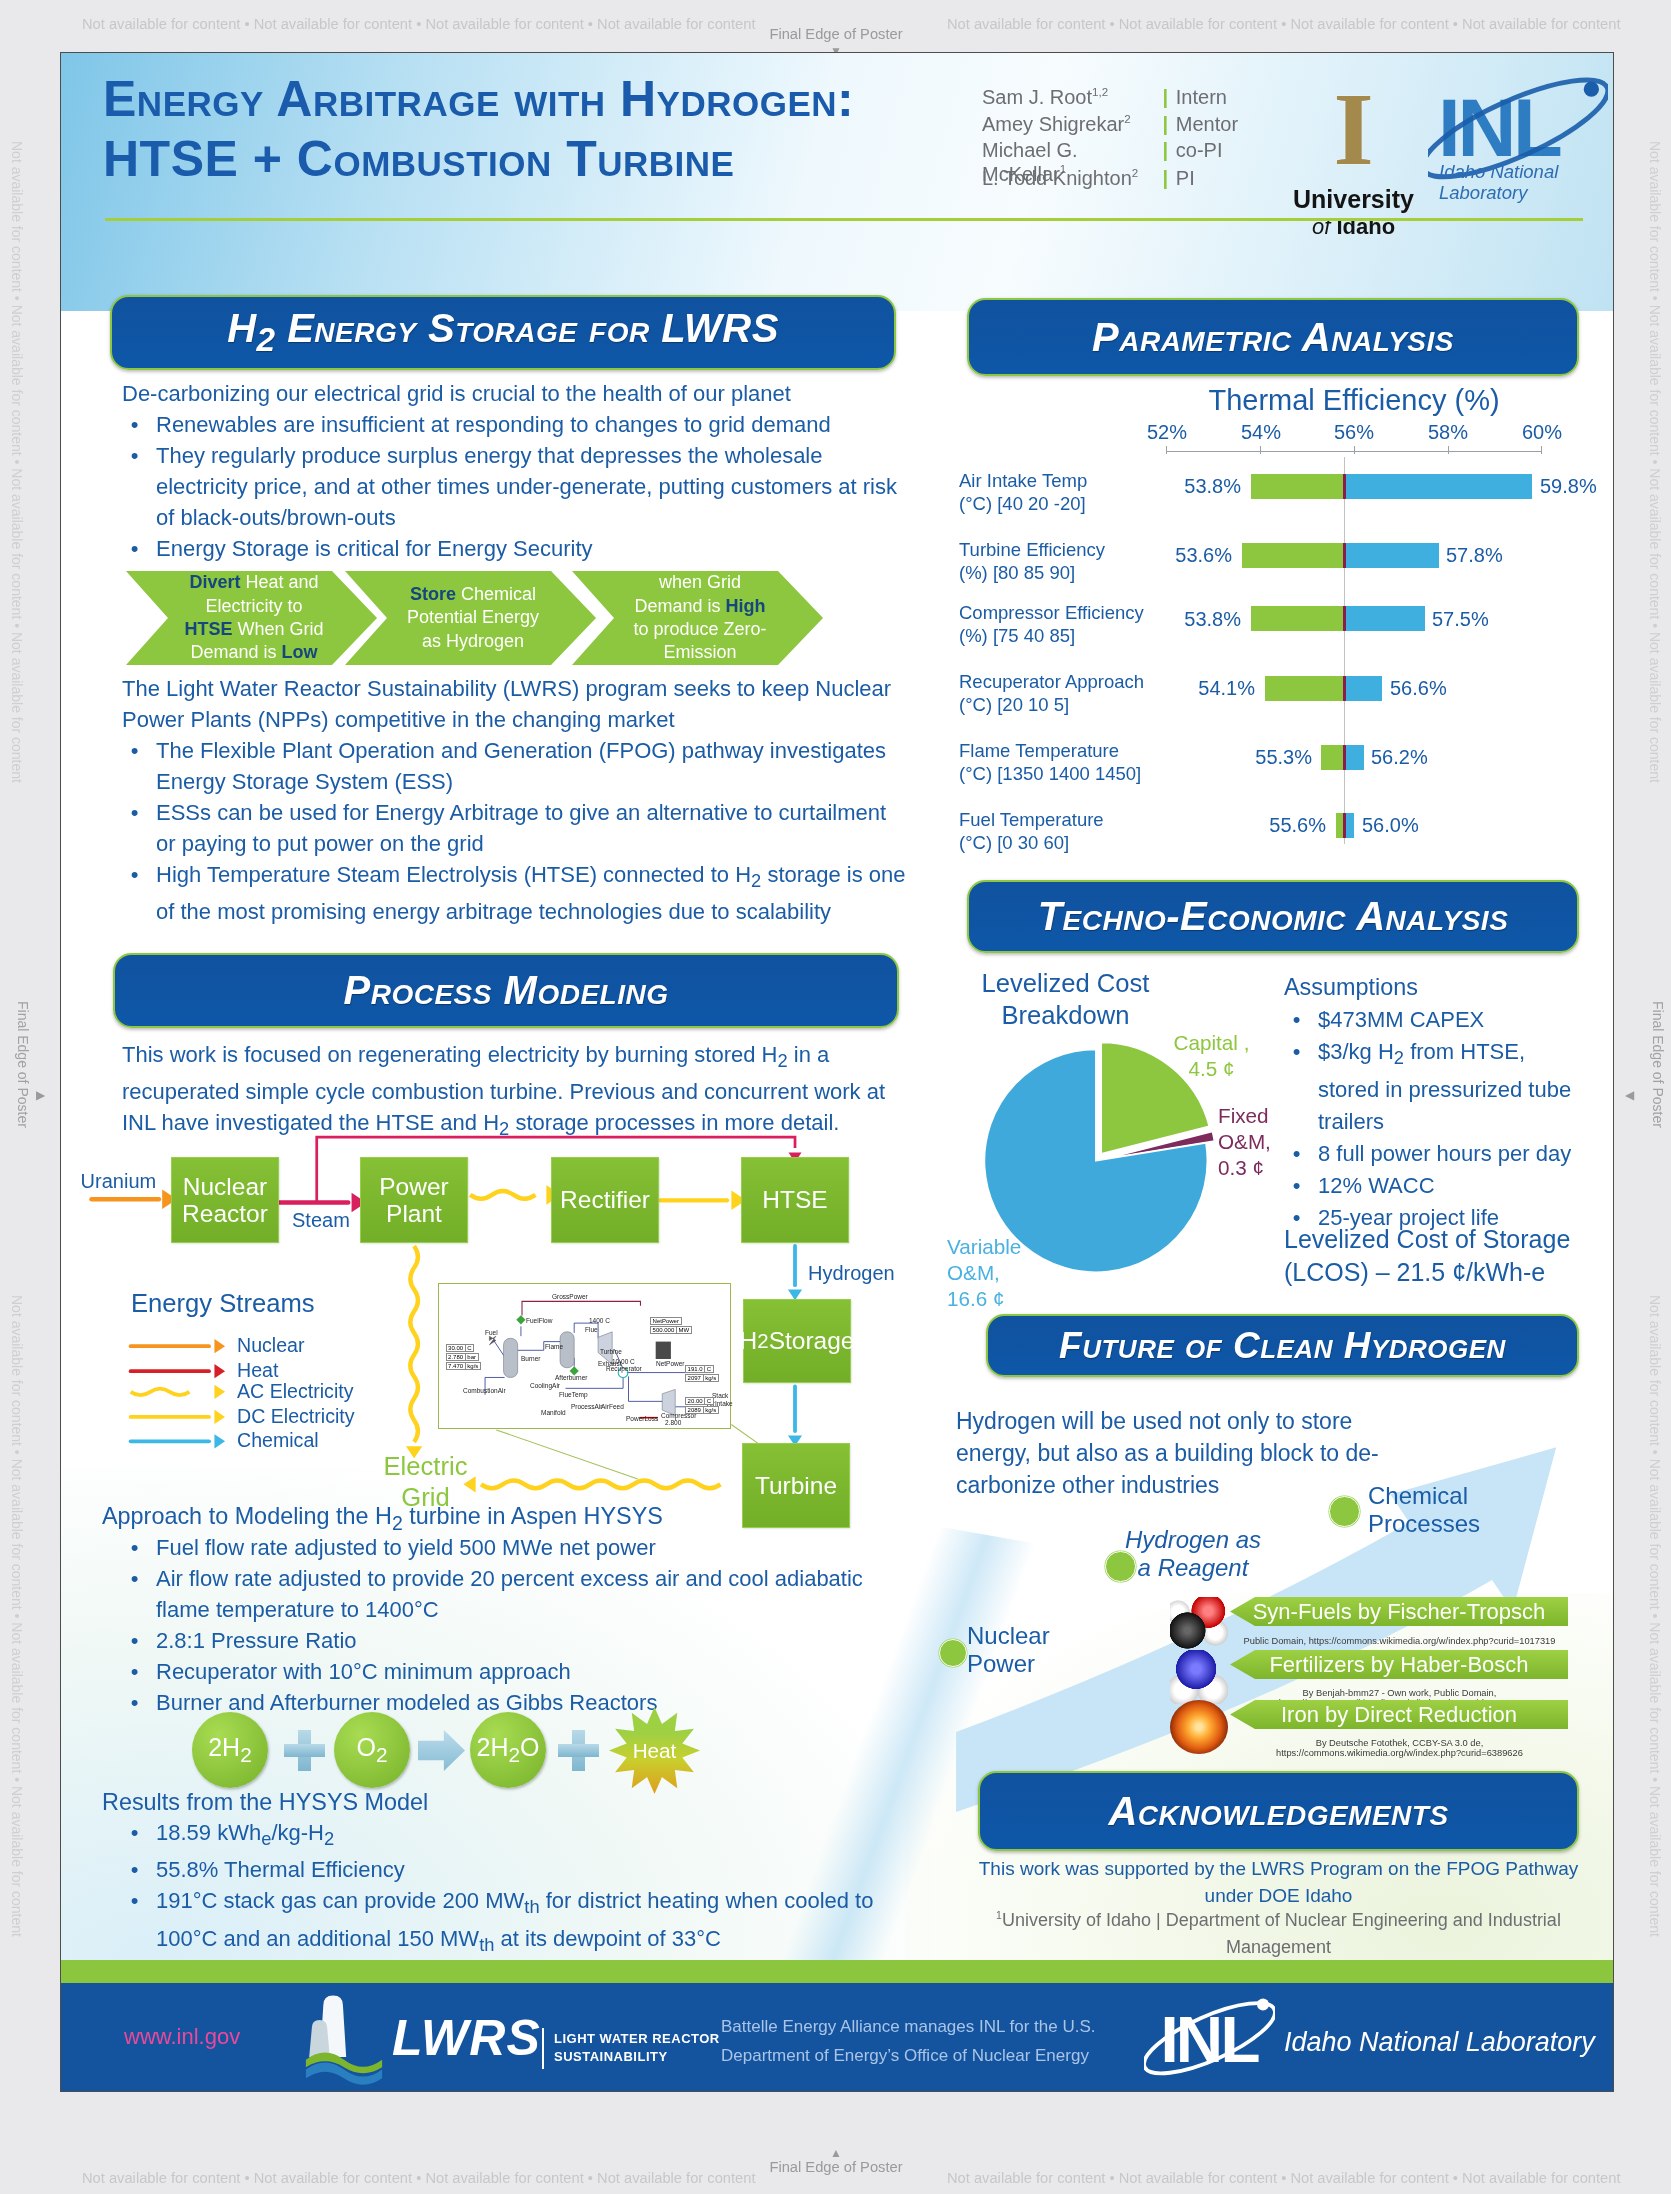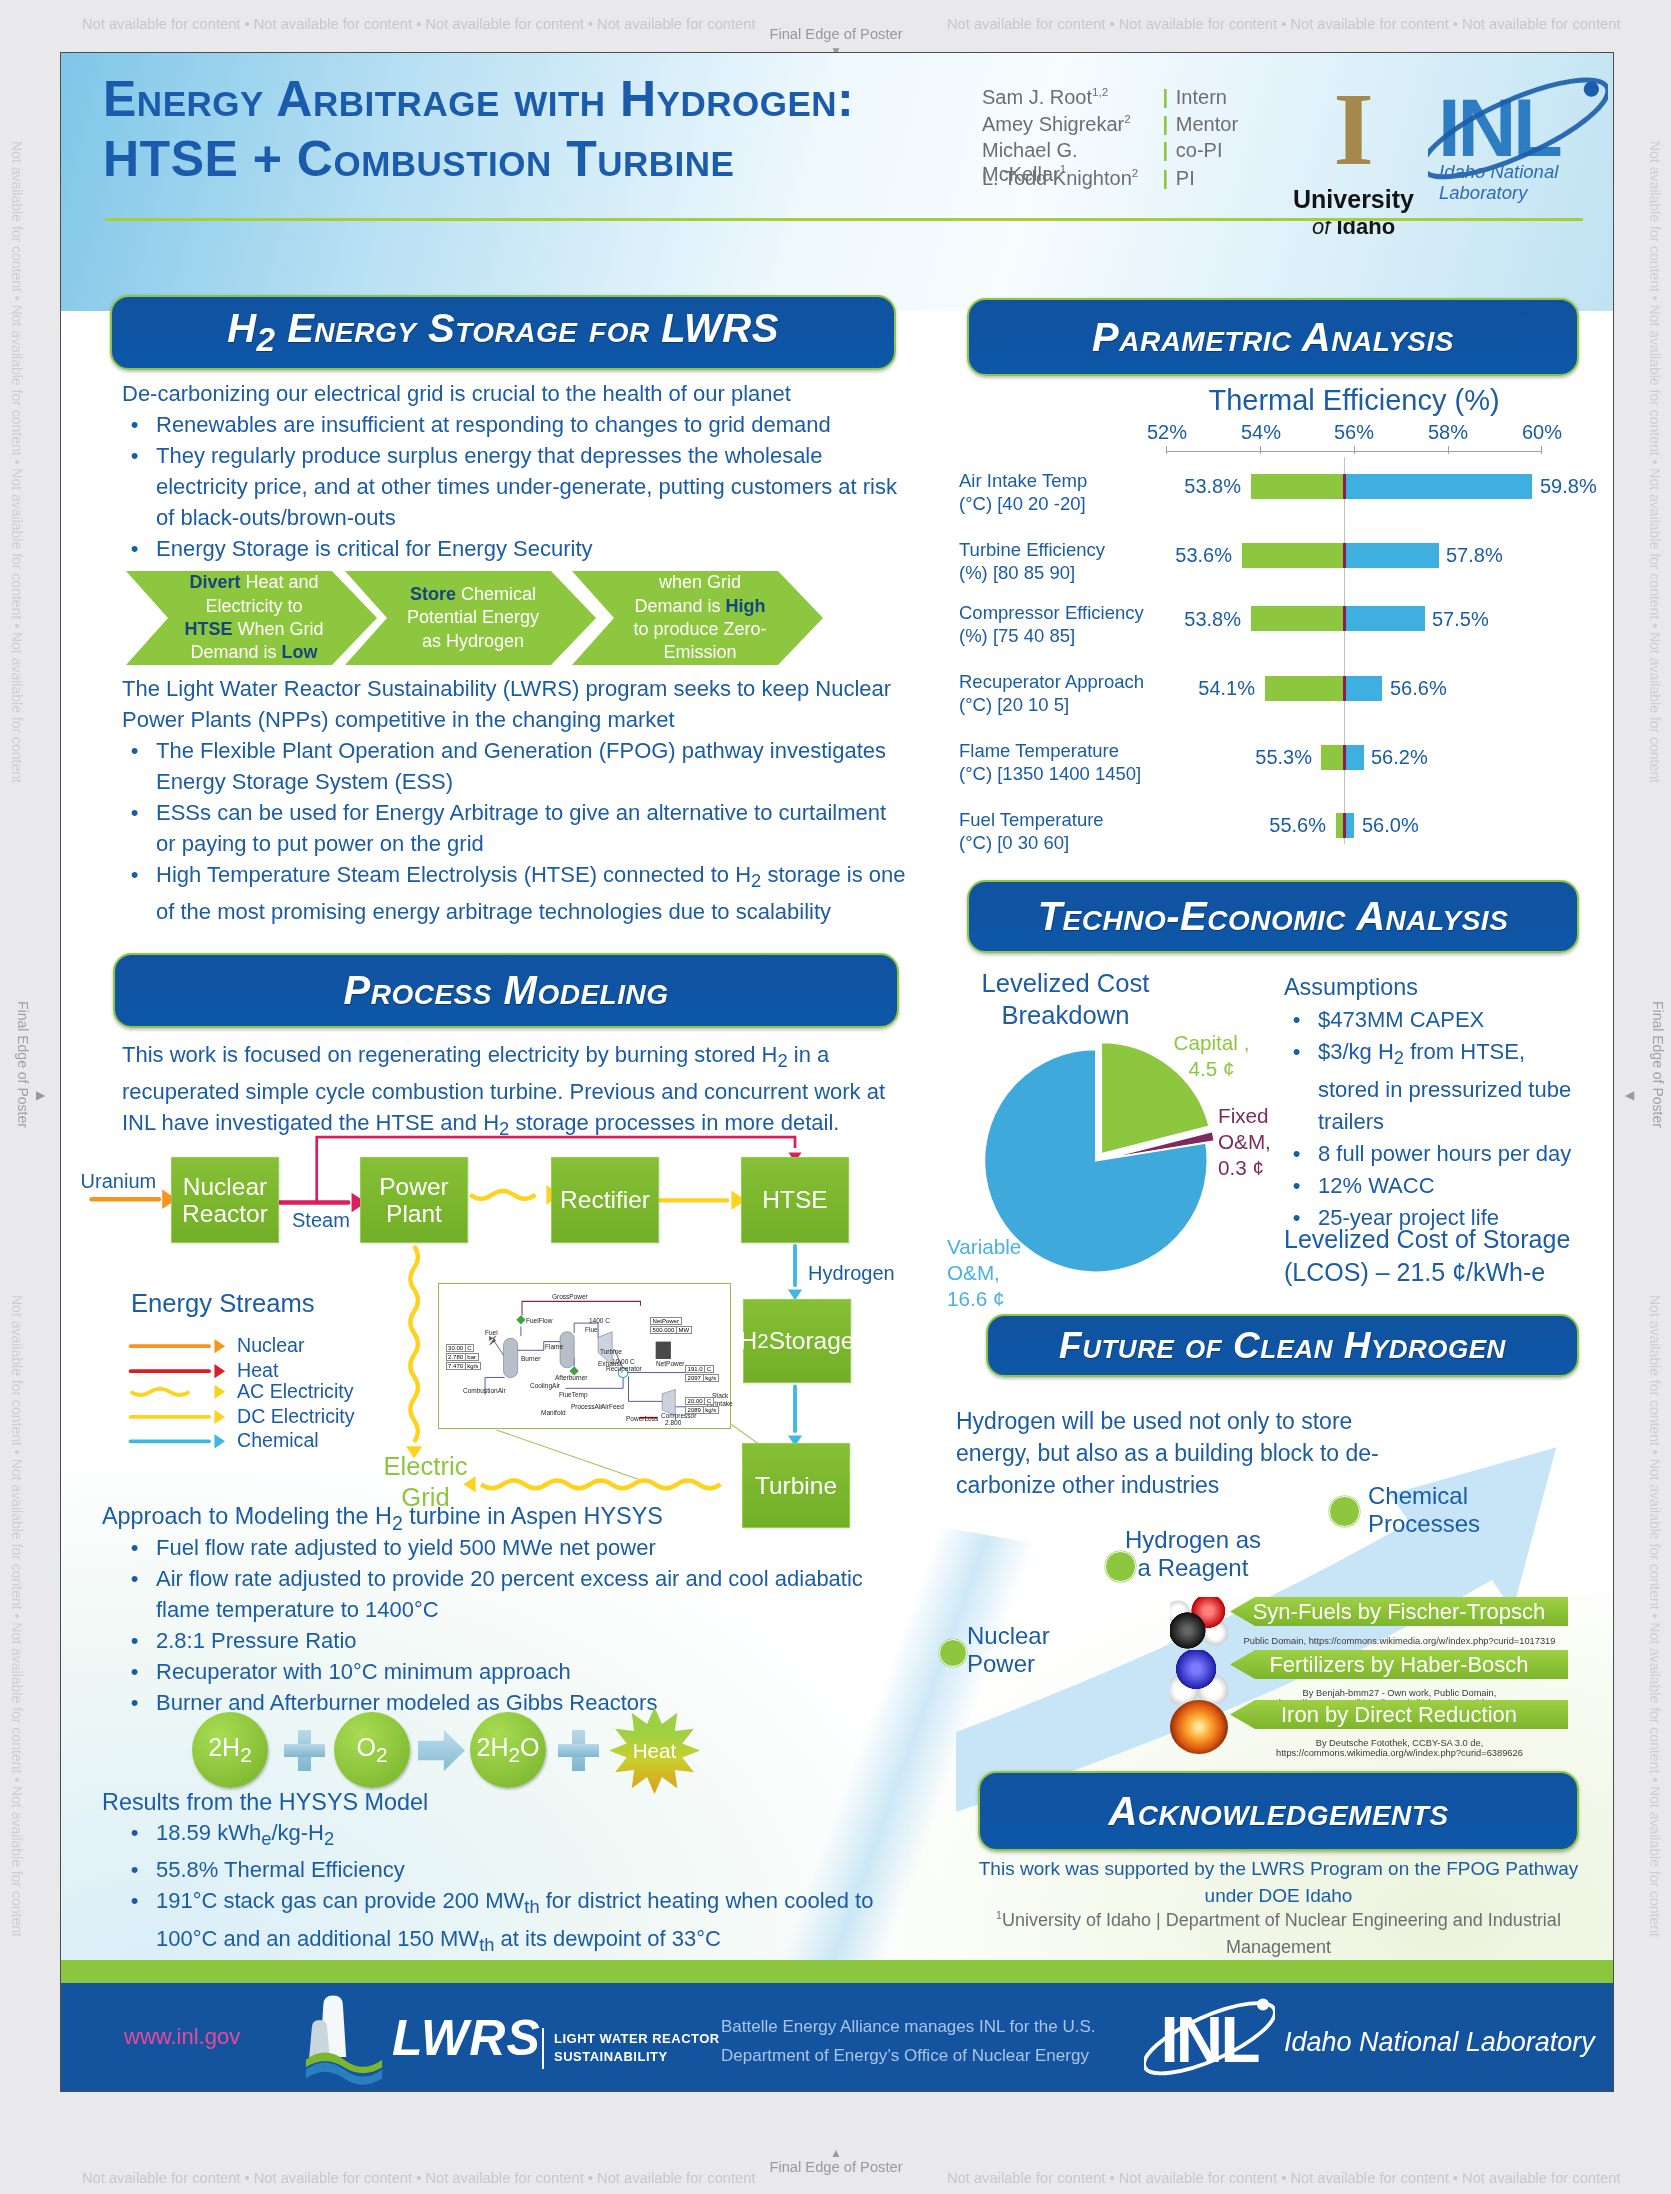--- a/index.html
+++ b/index.html
@@ -403,21 +403,21 @@
       <span class="t" style="font-size:37px">Future of Clean Hydrogen</span>
     </div>
     <div class="abs body-blue" style="left:895px;top:1352px;width:430px;font-size:23px;line-height:32px">Hydrogen will be used not only to store energy, but also as a building block to de-carbonize other industries</div>
     <div id="milestones">
         <div class="mil-dot" style="left: 878px; top: 1586px; width: 28px; height: 28px;"></div>
         <div class="mil-lab" style="left: 906px; top: 1569px; width: 141px; text-align: left;">
           <div>Nuclear</div>
           <div>Power</div>
         </div>
         <div class="mil-dot" style="left: 1044px; top: 1498px; width: 30.5px; height: 30.5px;"></div>
-        <div class="mil-lab" style="left: 1053px; top: 1473px; width: 158px; text-align: center;">
+        <div class="mil-lab" style="left: 1053px; top: 1473px; width: 158px; text-align: center; font-style: italic;">
           <div>Hydrogen as</div>
           <div>a Reagent</div>
         </div>
         <div class="mil-dot" style="left: 1268px; top: 1443px; width: 30.5px; height: 30.5px;"></div>
         <div class="mil-lab" style="left: 1307px; top: 1429px; width: 152px; text-align: left;">
           <div>Chemical</div>
           <div>Processes</div>
         </div>
       </div>
 

